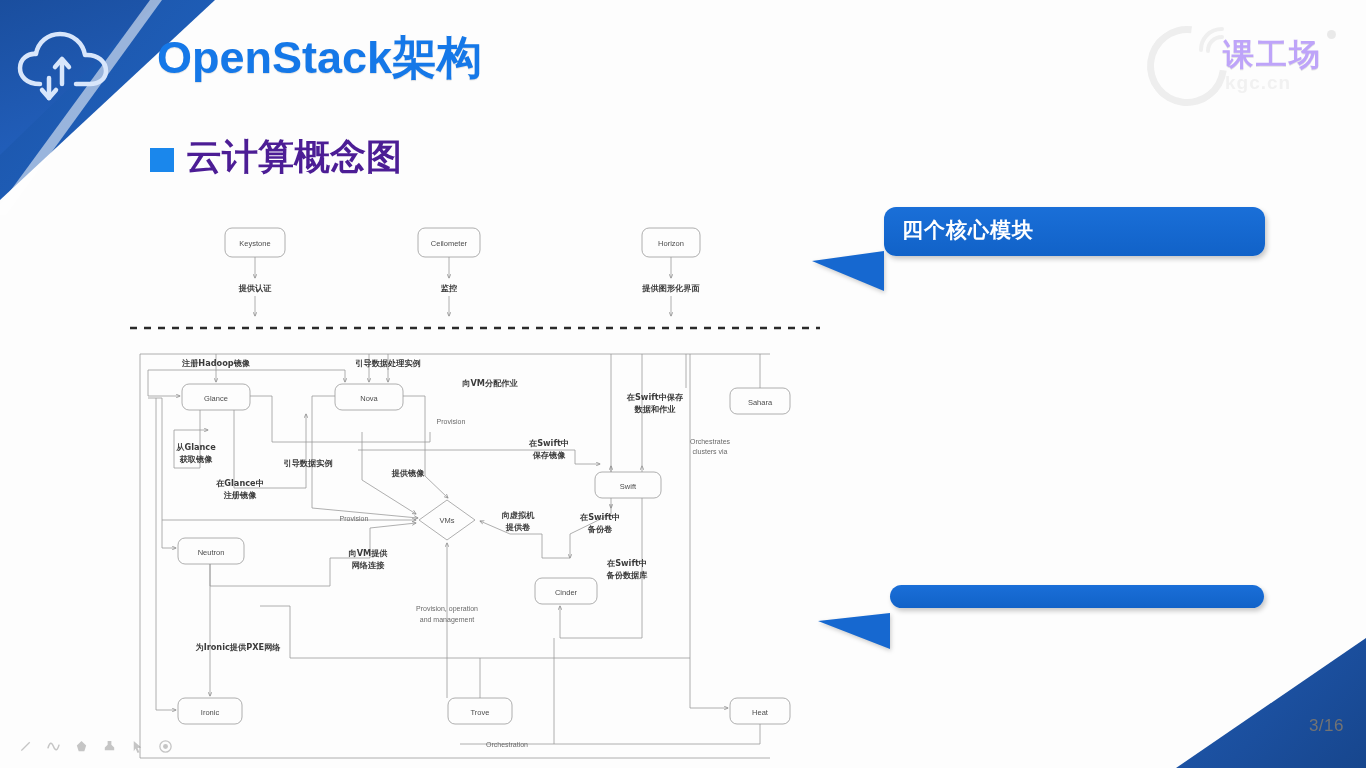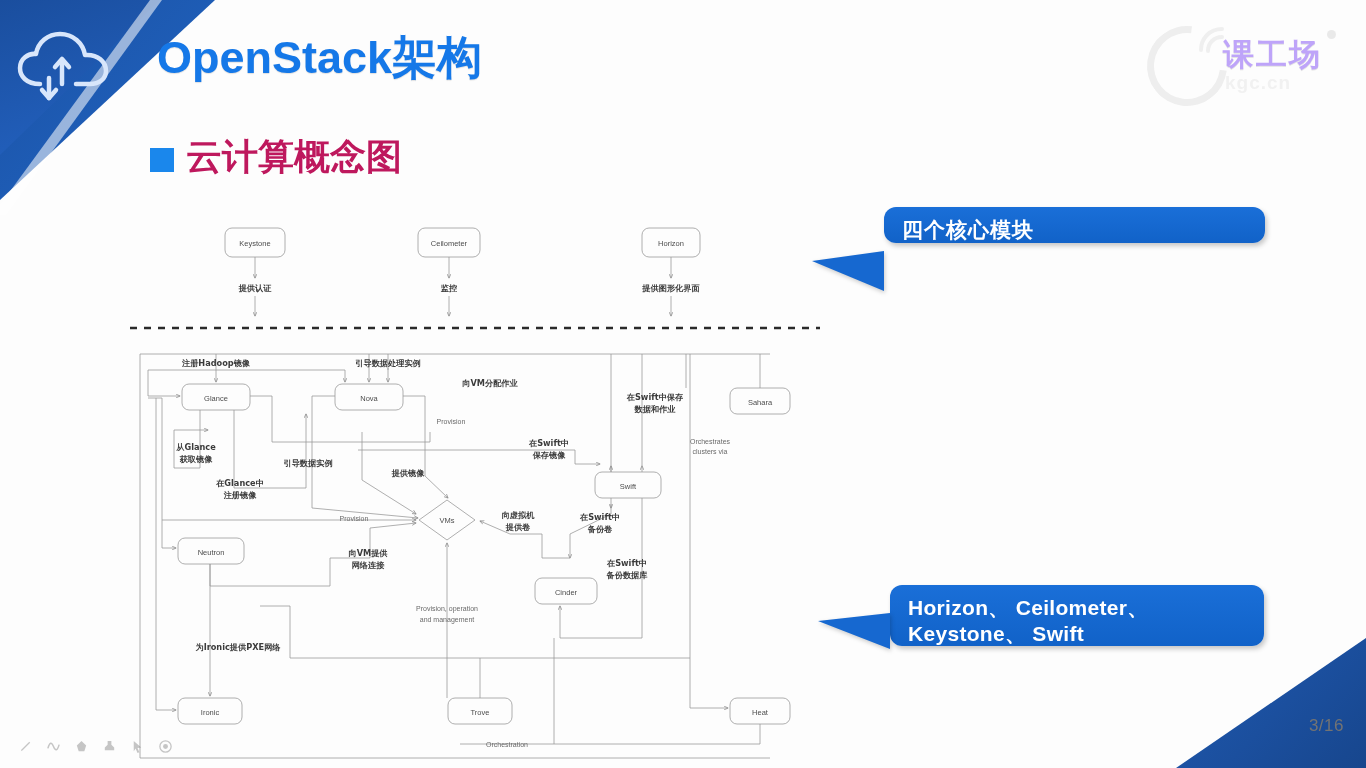--- a/index.html
+++ b/index.html
@@ -49,38 +49,38 @@
   
   .title{
     position:absolute;left:157px;top:28px;
     font-size:45px;font-weight:bold;color:#1578e8;
     letter-spacing:0px;white-space:nowrap;
     text-shadow:0 1px 1px rgba(0,0,0,.12);
     text-align:right;
   }
   .subhead{position:absolute;left:150px;top:133px;display:flex;align-items:center;gap:12px;}
   .bullet{width:24px;height:24px;background:#1a87ec;display:inline-block;margin-top:4px;}
-  .subhead-text{font-size:36px;font-weight:bold;color:#be185d;white-space:nowrap;}
+  .subhead-text{font-size:36px;font-weight:bold;color:#4c1d95;white-space:nowrap;}
 
   
   .logo{position:absolute;right:22px;top:14px;width:205px;height:100px;opacity:.55;}
   .logo-c{position:absolute;left:8px;top:12px;width:66px;height:66px;border:7px solid #e2e2e2;
     border-radius:50%;border-right-color:transparent;transform:rotate(-38deg);}
   .logo-wave{position:absolute;left:58px;top:10px;width:34px;height:30px;}
   .logo-cn{position:absolute;left:84px;top:20px;font-size:31px;font-weight:bold;color:#8b5cf6;
     letter-spacing:2px;text-shadow:0 1px 0 #cfcfcf;}
   .logo-sub{position:absolute;left:86px;top:58px;font-size:19px;font-weight:bold;color:#e8e8e8;
     letter-spacing:1px;}
   .logo-dot{position:absolute;right:8px;top:16px;width:9px;height:9px;border-radius:50%;
     background:#dadada;}
 
   
   .callout{
     position:absolute;background:#1668d0;border-radius:12px;color:#fff;
-    box-shadow:2px 3px 5px rgba(0,0,0,.22);padding:10px 16px 0 18px;
+    box-shadow:2px 3px 5px rgba(0,0,0,.22);padding:10px 16px 13px 18px;
     background:linear-gradient(180deg,#1a6fd8 0%,#1162c8 100%);
   }
   .callout .ln1{font-size:21px;font-weight:bold;line-height:1.25;letter-spacing:1px;}
   .callout .ln2{font-size:21px;font-weight:bold;line-height:1.22;letter-spacing:.3px;}
   .tail{position:absolute;width:0;height:0;}
   #callout-core{left:884px;top:207px;width:347px;}
   #callout-core .tail{
     left:-72px;top:44px;border-style:solid;border-width:10px 72px 30px 0;
     border-color:transparent #1668d0 transparent transparent;
     filter:drop-shadow(1px 2px 2px rgba(0,0,0,.2));
@@ -142,21 +142,20 @@
     <div class="logo-dot"></div>
   </div>
 
   <div class="callout" id="callout-core">
     <div class="tail"></div>
     <div class="ln1">四个核心模块</div>
   </div>
 
   <div class="callout" id="callout-aux">
     <div class="tail"></div>
-    <div class="ln2">Horizon、 Ceilometer、 Keystone、 Swift</div>
   </div>
 
   <div id="diagram">
   <svg width="690" height="545" viewBox="0 0 690 545">
     <defs>
       <marker id="ar" markerWidth="6" markerHeight="6" refX="5" refY="3" orient="auto">
         <path d="M0,0.6 L5.2,3 L0,5.4" fill="none" stroke="#8a8a8a" stroke-width="0.9"></path>
       </marker>
     </defs>
     <g fill="none" stroke="#9b9b9b" stroke-width="0.8">

